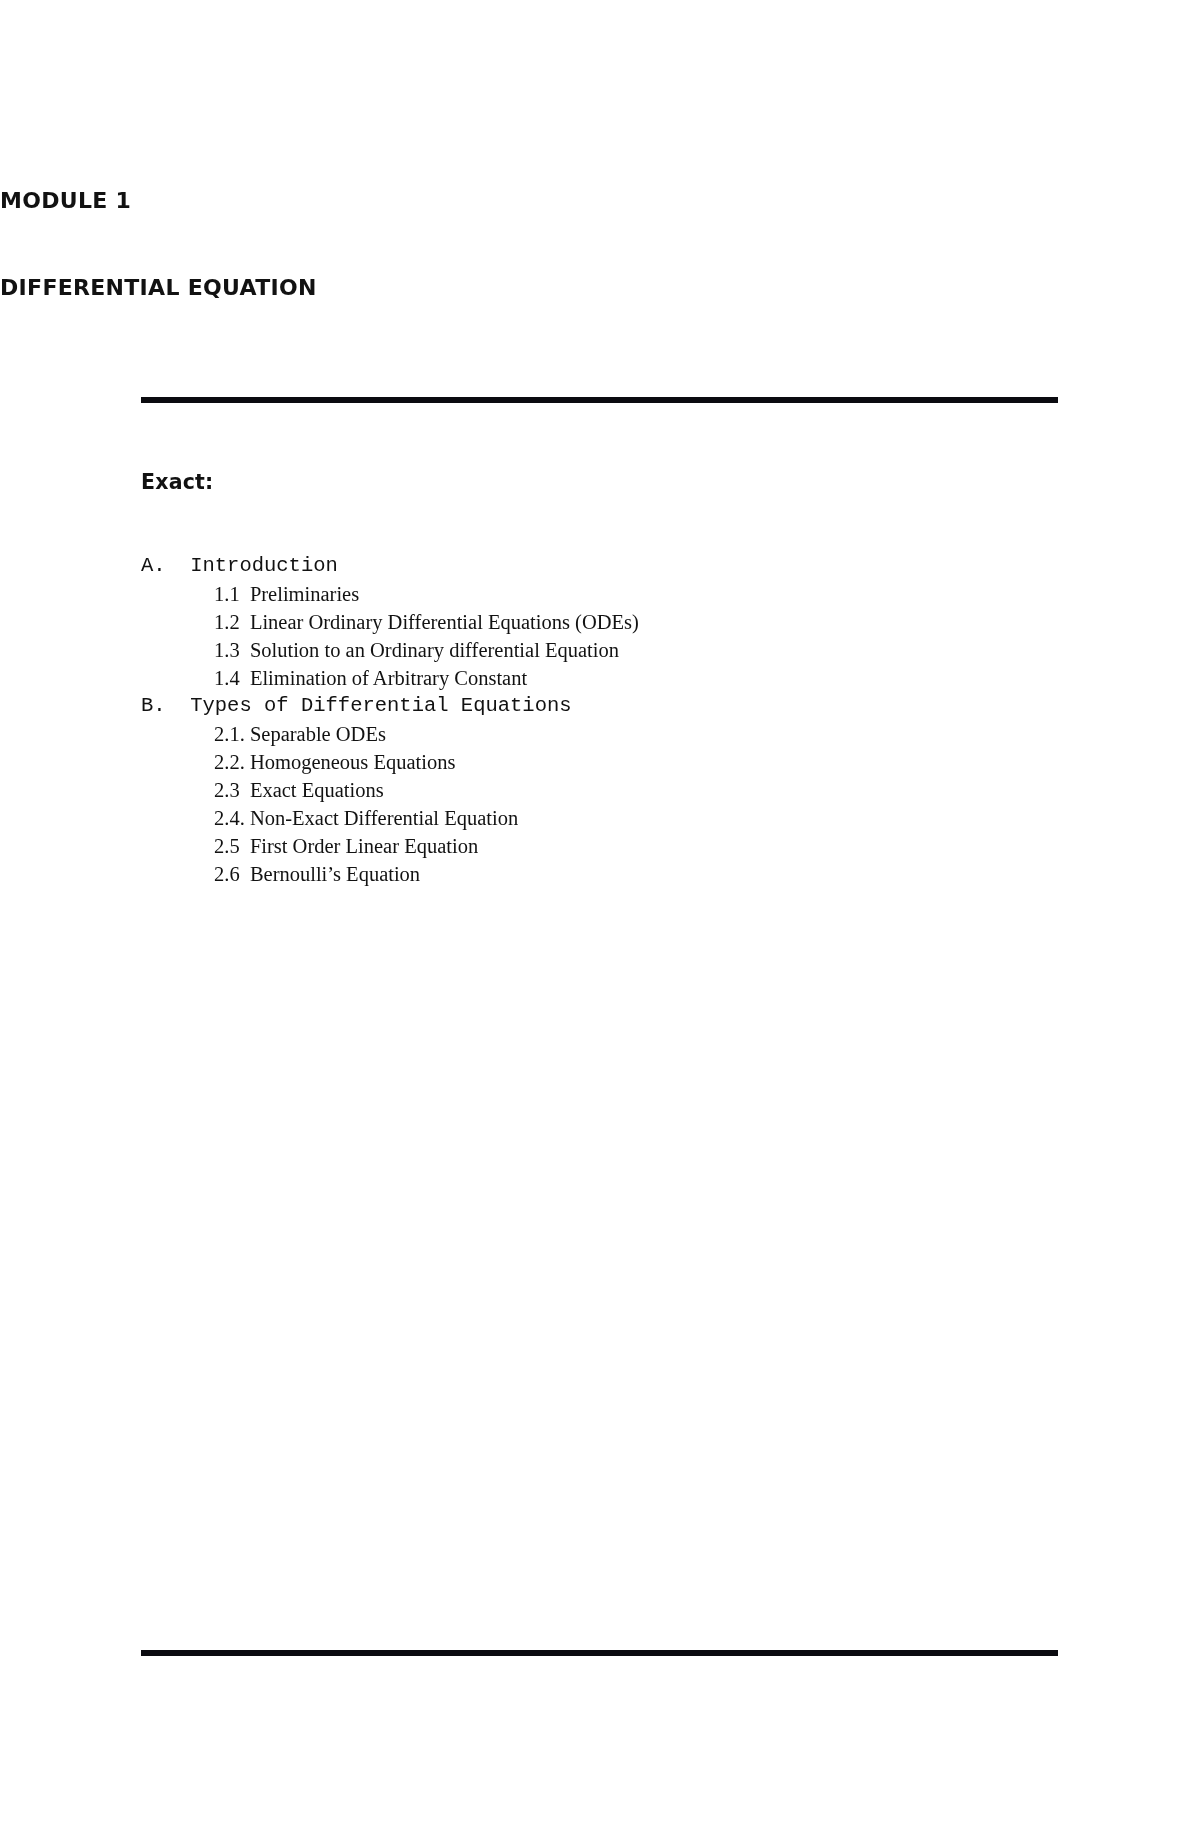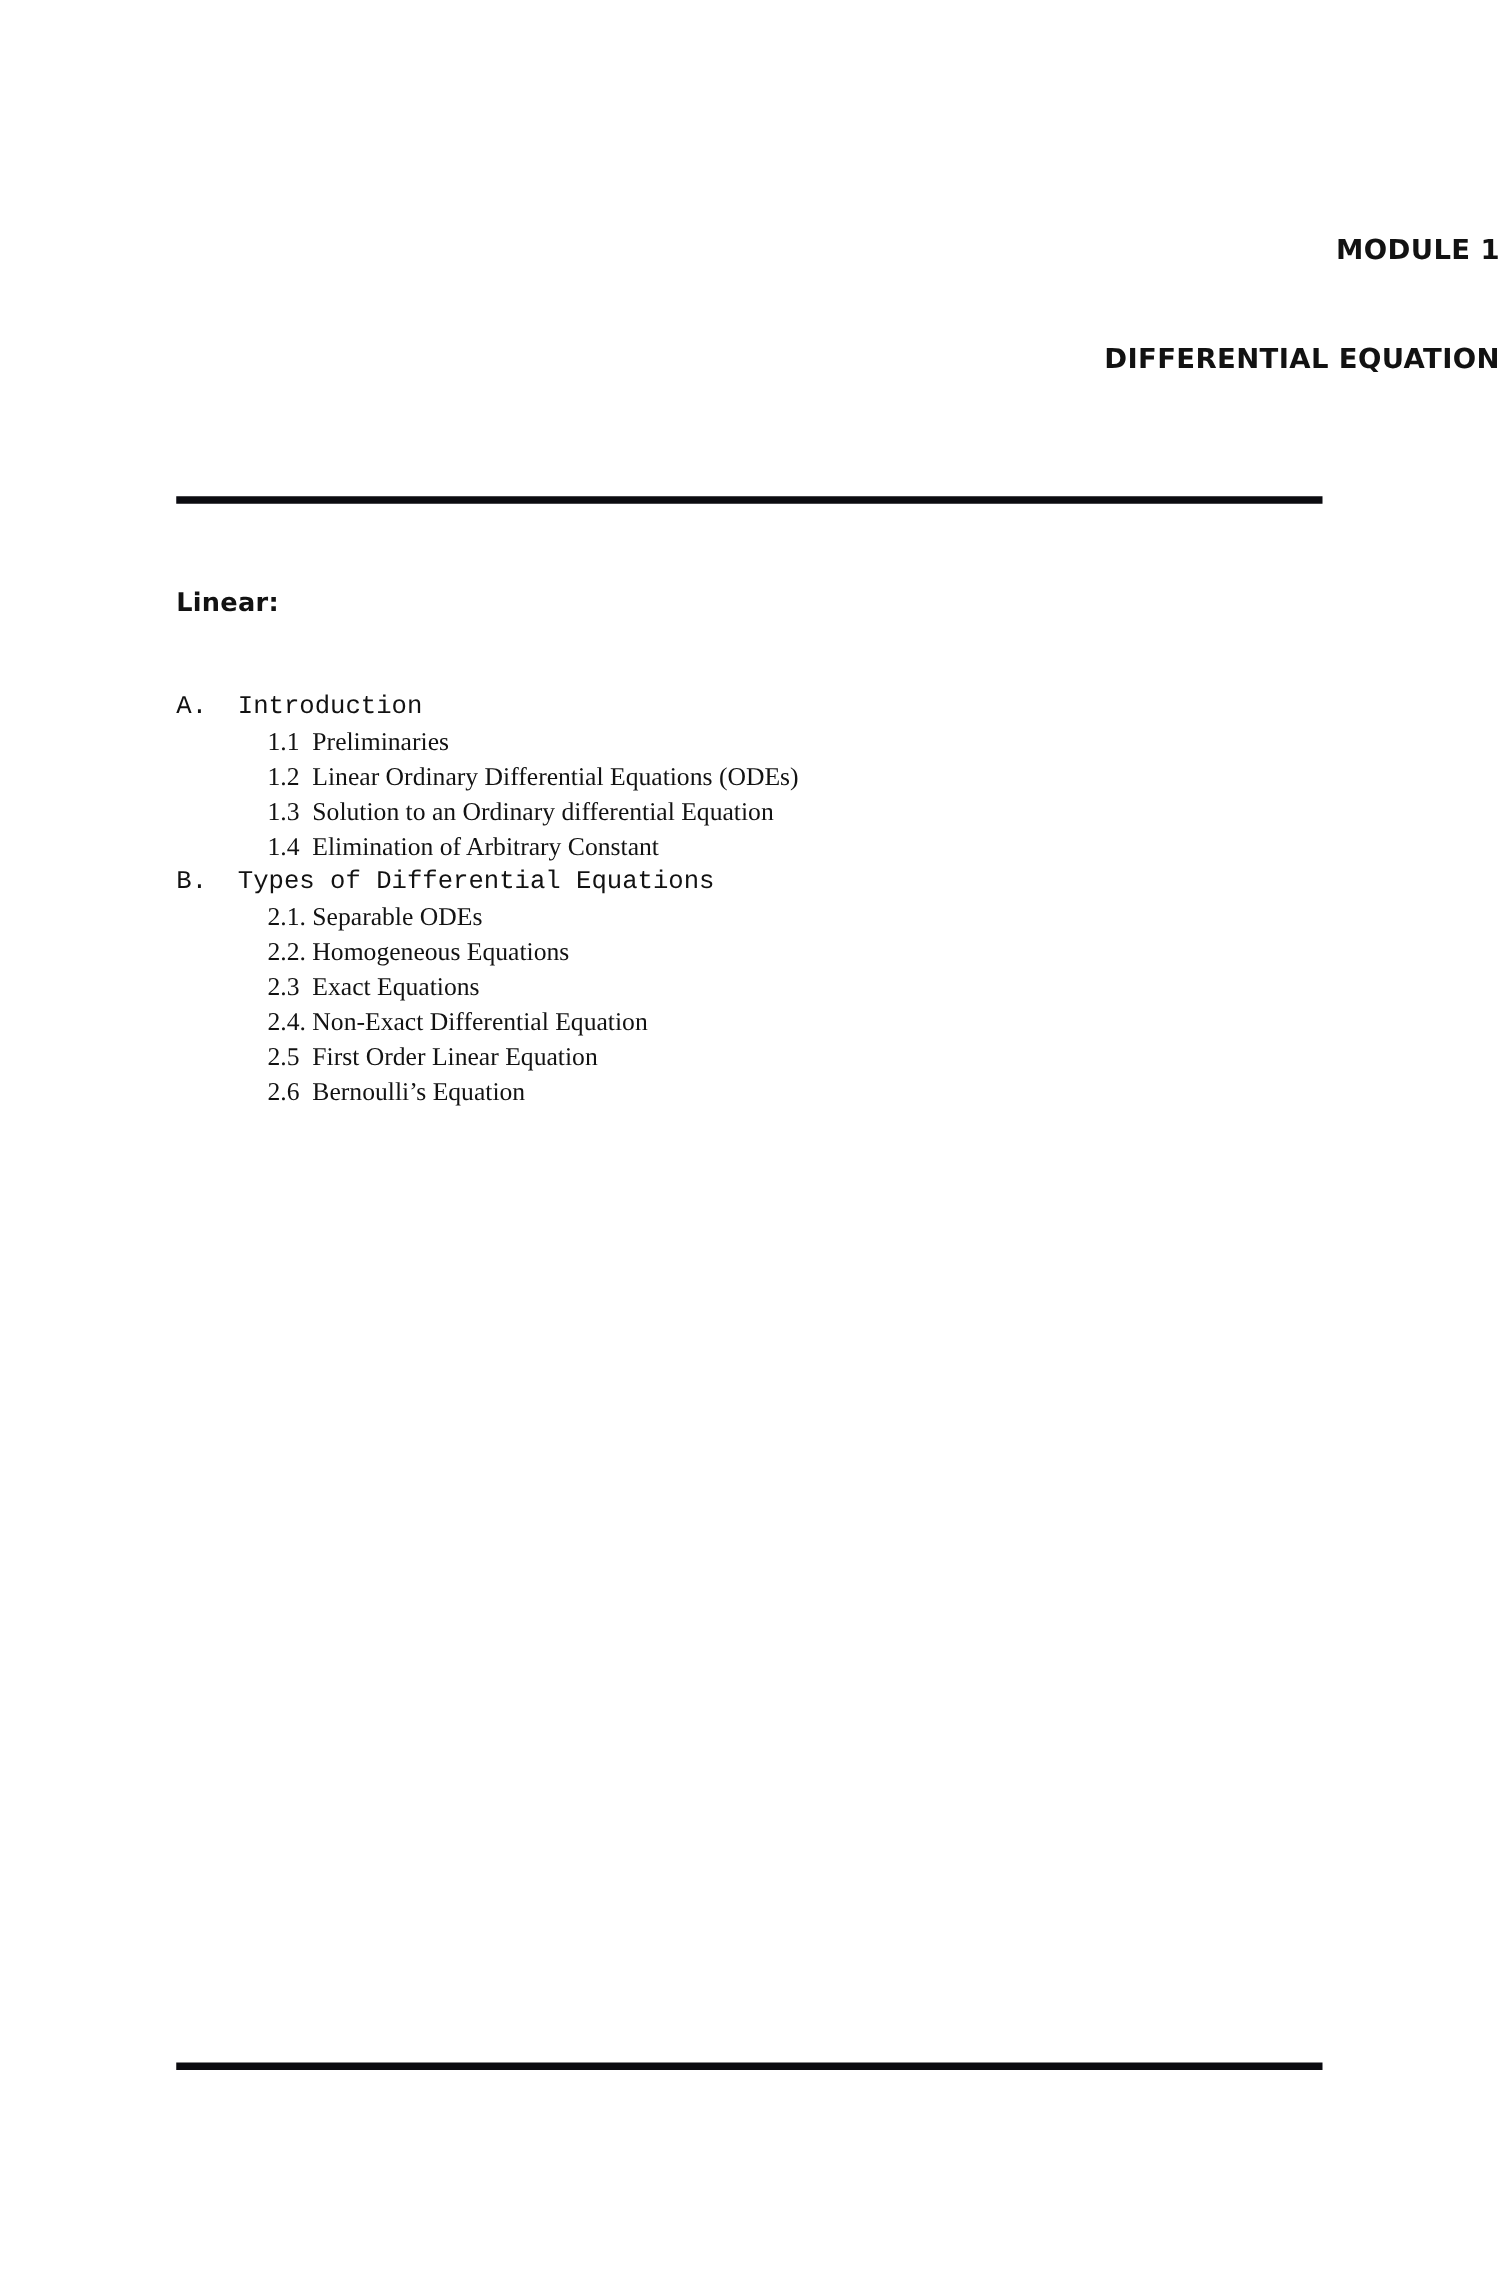--- a/index.html
+++ b/index.html
@@ -15,21 +15,21 @@
     position: relative;
     width: 1200px;
     height: 1835px;
     background: var(--bg-color);
     color: var(--text-color);
     font-family: "DejaVu Sans", "Liberation Sans", sans-serif;
     overflow: hidden;
   }
   .title-block {
     padding-top: 128px;
-    text-align: right;
+    text-align: left;
     font-weight: 700;
     font-size: 22px;
     line-height: 29px;
     letter-spacing: 0.3px;
     white-space: pre-wrap;
   }
   .rule {
     width: 917px;
     height: 6px;
     background: var(--rule-color);
@@ -64,19 +64,19 @@
 <div class="page">
 
   <div class="title-block">
     <div>MODULE 1</div>
     <div>DIFFERENTIAL EQUATION</div>
   </div>
 
   <div class="rule rule-top"></div>
 
   <div class="content">
-    <div class="topics-heading">Linear:</div>
+    <div class="topics-heading">Exact:</div>
     <div><div class="topic-item indent-0">A.  Introduction</div><div class="topic-item indent-1">1.1  Preliminaries</div><div class="topic-item indent-1">1.2  Linear Ordinary Differential Equations (ODEs)</div><div class="topic-item indent-1">1.3  Solution to an Ordinary differential Equation</div><div class="topic-item indent-1">1.4  Elimination of Arbitrary Constant</div><div class="topic-item indent-0">B.  Types of Differential Equations</div><div class="topic-item indent-1">2.1. Separable ODEs</div><div class="topic-item indent-1">2.2. Homogeneous Equations</div><div class="topic-item indent-1">2.3  Exact Equations</div><div class="topic-item indent-1">2.4. Non-Exact Differential Equation</div><div class="topic-item indent-1">2.5  First Order Linear Equation</div><div class="topic-item indent-1">2.6  Bernoulli’s Equation</div></div>
   </div>
 
   <div class="rule rule-bottom"></div>
 
 </div>
 
 </body></html>

